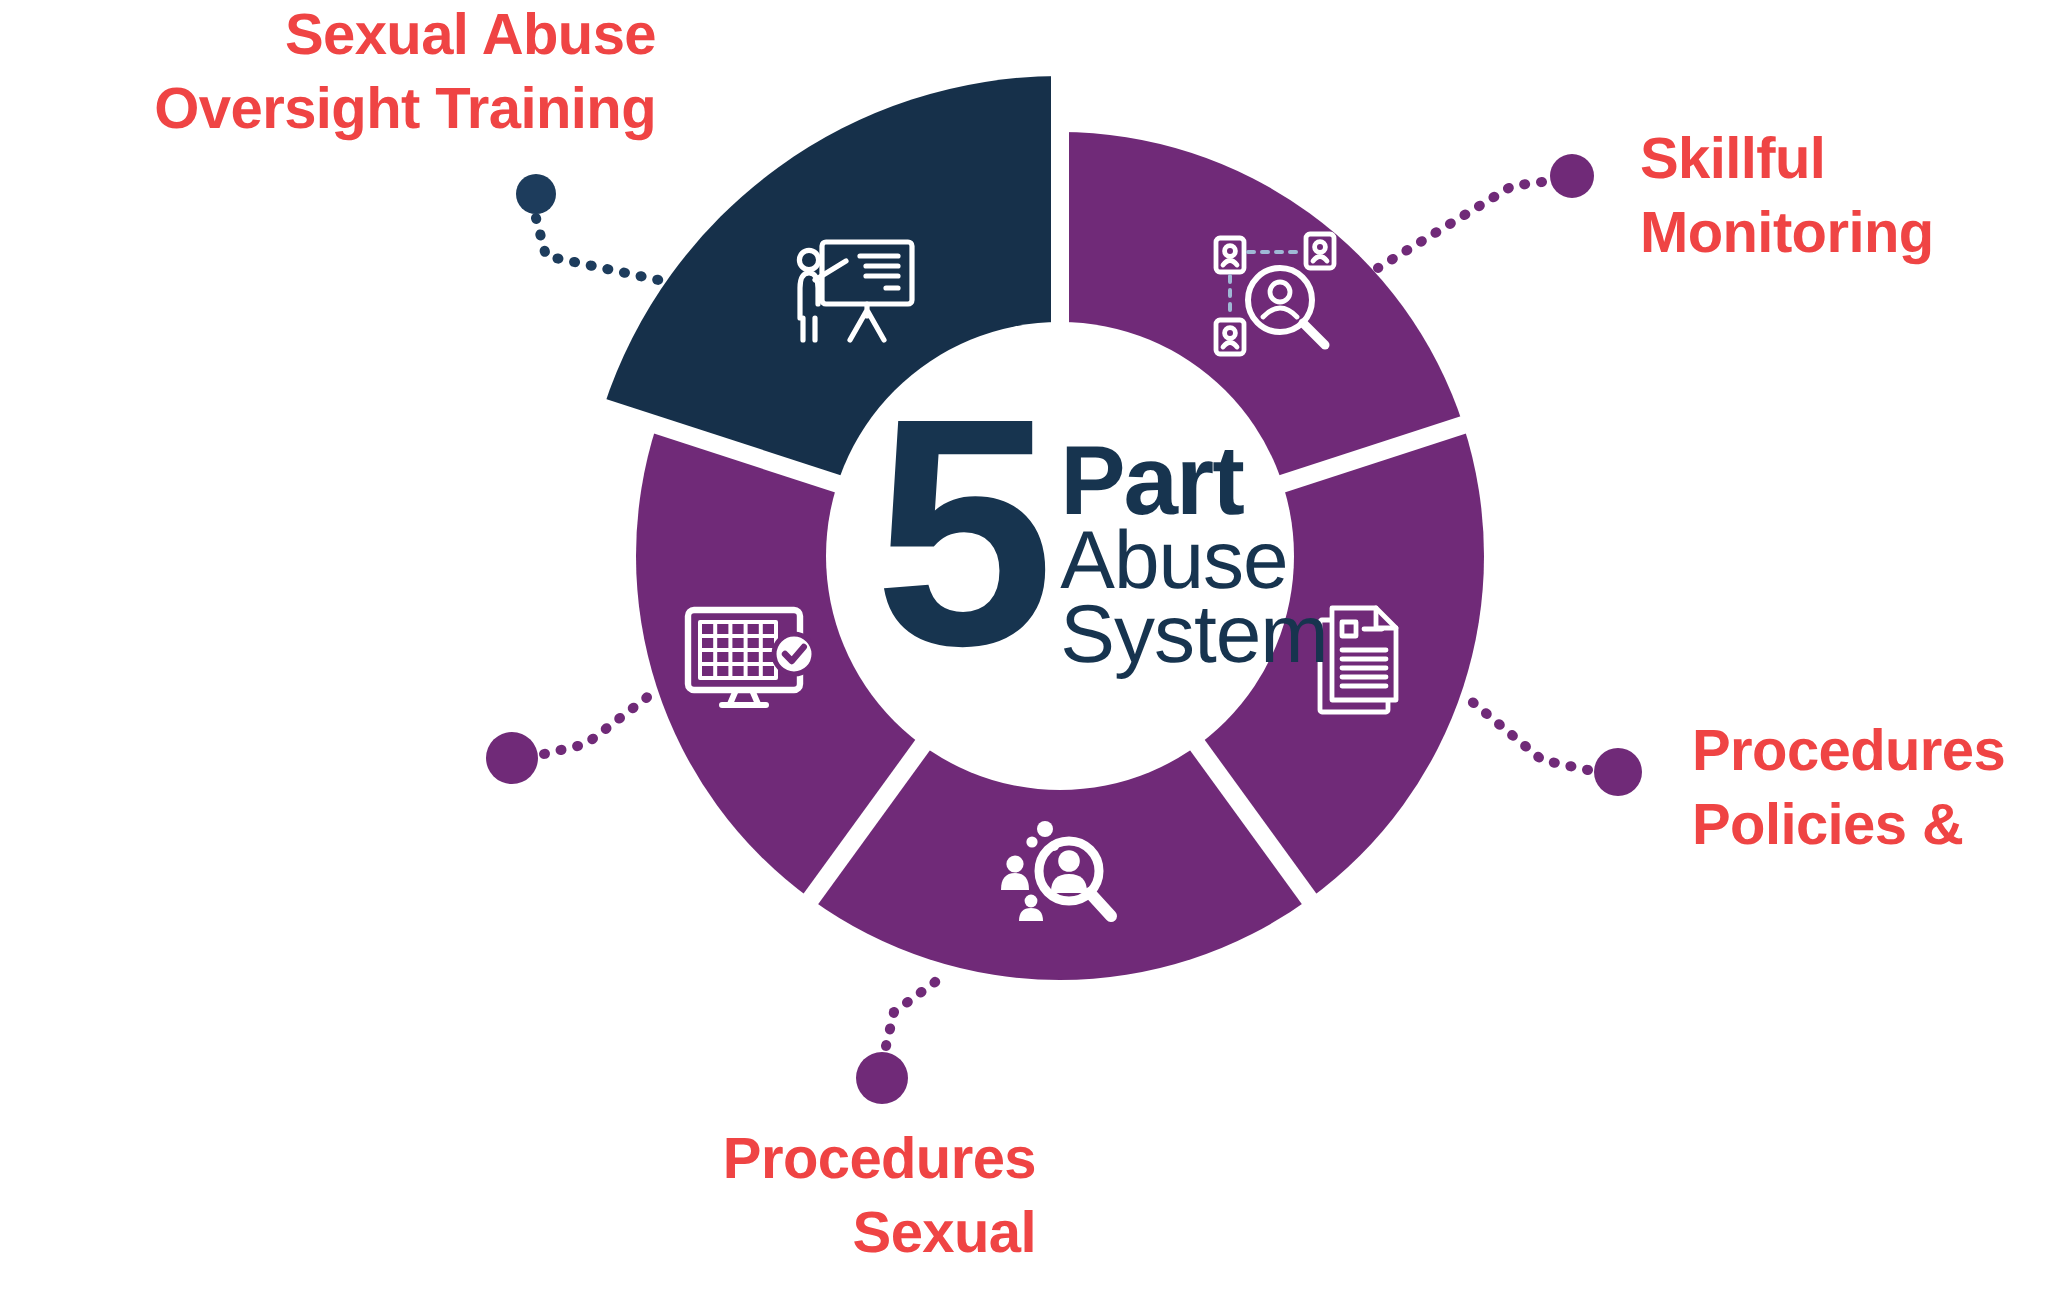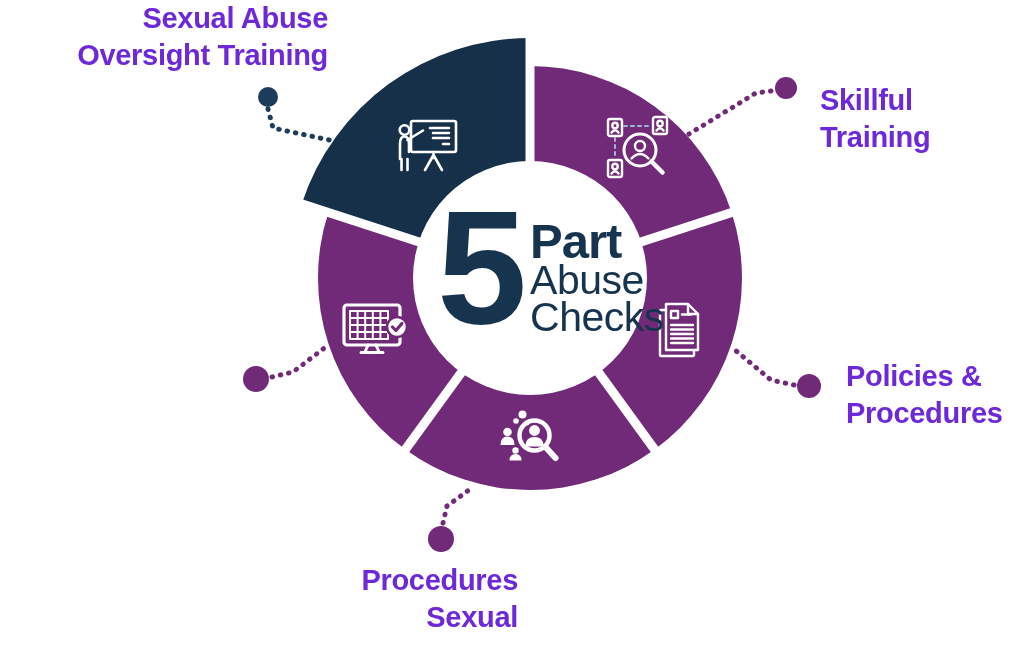--- a/index.html
+++ b/index.html
@@ -3,21 +3,21 @@
 <meta charset="utf-8">
 <style>
   html,body{margin:0;padding:0;background:#fff;}
   .stage{
     position:relative;width:1024px;height:656px;background:#fff;overflow:hidden;
     font-family:"Liberation Sans",sans-serif;
   }
   .stage svg{position:absolute;left:0;top:0;}
   .label{
     position:absolute;font-weight:bold;font-size:29px;line-height:37px;
-    color:#6d28d9;letter-spacing:-0.3px;white-space:nowrap;
+    color:#ef4444;letter-spacing:-0.3px;white-space:nowrap;
   }
   .label.align-right{text-align:right;}
   .label.align-left{text-align:left;}
   .center-text{
     position:absolute;left:437px;top:207px;display:flex;color:#17344f;
   }
   .big5{
     font-size:162px;line-height:120px;font-weight:bold;letter-spacing:-7px;
   }
   .center-col{margin:13px 15px 0 10px;}
@@ -128,37 +128,37 @@
       <circle cx="256" cy="379" r="13" stroke="none" fill="#702a78"></circle>
       <polyline points="272,377 293,372 327,346" stroke-width="5" stroke-dasharray="0.5 8" stroke="#702a78"></polyline>
     </g>
   </svg>
 
   <div class="center-text">
     <div class="big5">5</div>
     <div class="center-col">
       <div class="part">Part</div>
       <div class="safety">Abuse</div>
-      <div class="system">Checks</div>
+      <div class="system">System</div>
     </div>
   </div>
 
   <div class="label align-right" style="left:58px;top:0;width:270px">
     <div>Sexual Abuse</div>
     <div>Oversight Training</div>
   </div>
 
-  <div class="label align-left" style="left:820px;top:82px">
+  <div class="label align-left" style="left:820px;top:62px">
     <div>Skillful</div>
-    <div>Training</div>
+    <div>Monitoring</div>
   </div>
 
   <div class="label align-left" style="left:846px;top:358px">
+    <div>Procedures</div>
     <div>Policies &amp;</div>
-    <div>Procedures</div>
   </div>
 
 
   <div class="label align-right" style="left:250px;top:562px;width:268px">
     <div>Procedures</div>
     <div>Sexual</div>
   </div>
 
 </div>
 

